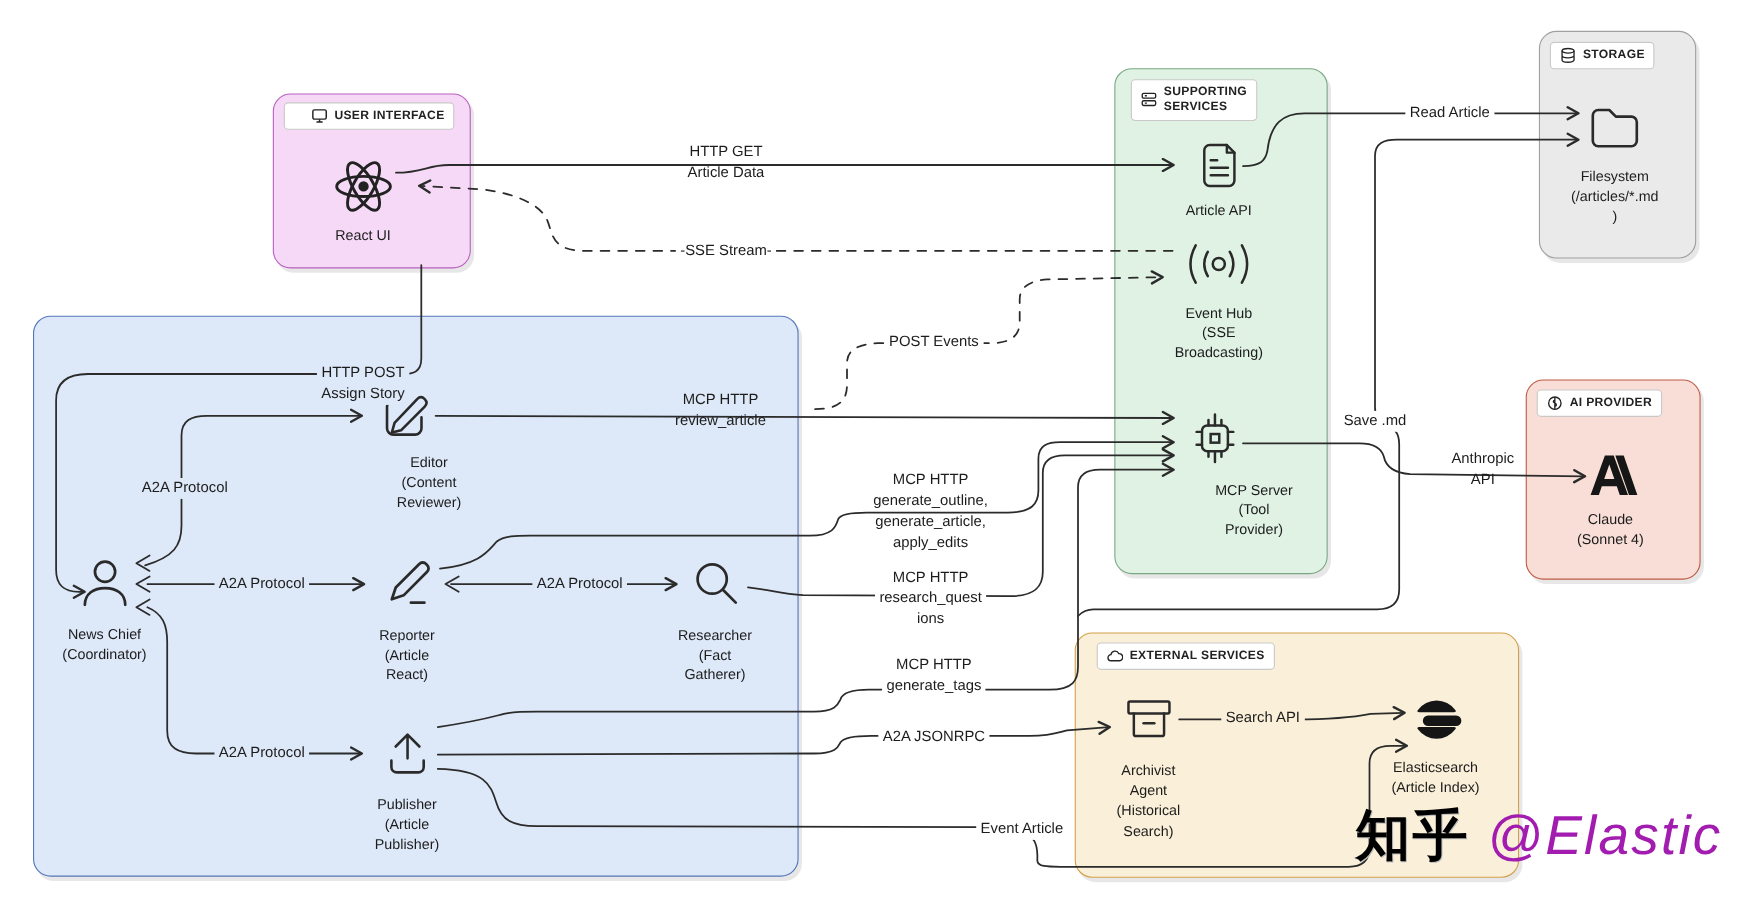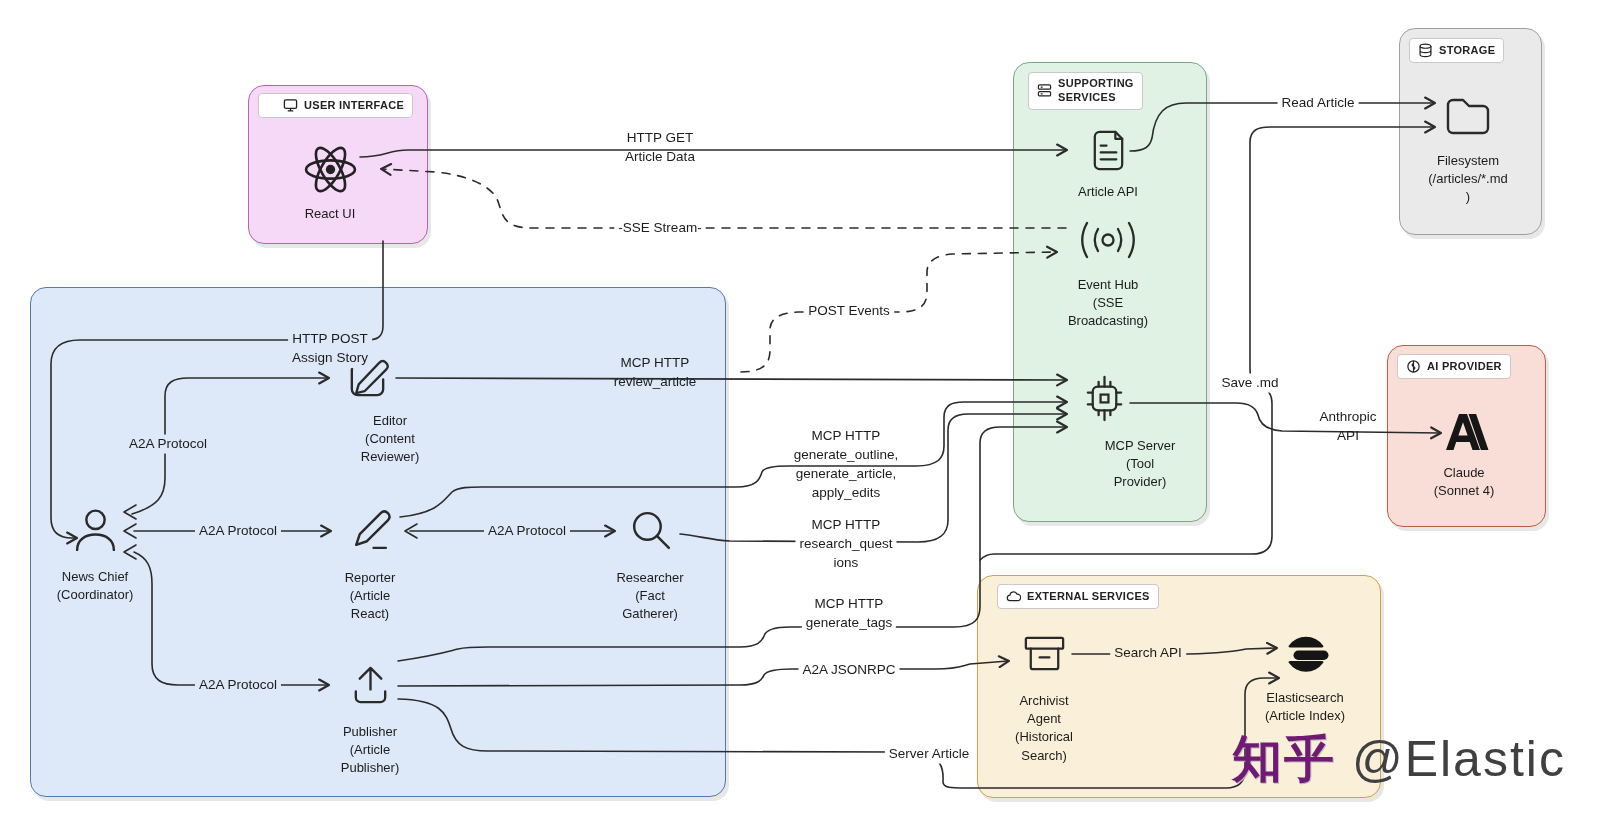--- a/index.html
+++ b/index.html
@@ -21,22 +21,22 @@
   .nlabel,.elabel{position:absolute;transform:translate(-50%,-50%);text-align:center;white-space:pre-line;
         z-index:4;line-height:1.4;}
   .nlabel{font-size:13px;z-index:3;}
   .elabel{font-size:13.5px;padding:0 4px;}
   .bg-white{background:#fff;}
   .bg-blue{background:#dde8f8;}
   .bg-tan{background:#faefd8;}
   .bg-none{background:transparent;}
   #watermark{position:absolute;left:1232px;top:726px;z-index:6;font-size:50px;letter-spacing:2px;
         white-space:nowrap;user-select:none;}
-  #watermark .cjk{color:#701a75;font-weight:bold;text-shadow:1px 1px 0 #bdbdbd;}
-  #watermark .handle{color:#404040;}
+  #watermark .cjk{color:#000000;font-weight:bold;text-shadow:1px 1px 0 #bdbdbd;}
+  #watermark .handle{color:#a21caf;font-style:italic;}
 </style>
 </head>
 <body>
 
 <div id="canvas">
 
   <div class="group g-ui" style="left:248px;top:85px;width:178px;height:157px;"></div>
   <div class="group g-core" style="left:30px;top:287px;width:694px;height:508px;"></div>
   <div class="group g-sup" style="left:1013px;top:62px;width:192px;height:458px;"></div>
   <div class="group g-sto" style="left:1399px;top:28px;width:141px;height:205px;"></div>
@@ -253,20 +253,20 @@
 research_quest
 ions</div>
   <div class="elabel bg-white" style="left:849px;top:614px;">MCP HTTP
 generate_tags</div>
   <div class="elabel bg-white" style="left:849px;top:670px;">A2A JSONRPC</div>
   <div class="elabel bg-white" style="left:1318px;top:103px;">Read Article</div>
   <div class="elabel bg-white" style="left:1250px;top:383px;">Save .md</div>
   <div class="elabel bg-none" style="left:1348px;top:427px;">Anthropic
 API</div>
   <div class="elabel bg-tan" style="left:1148px;top:653px;">Search API</div>
-  <div class="elabel bg-white" style="left:929px;top:754px;">Server Article</div>
+  <div class="elabel bg-white" style="left:929px;top:754px;">Event Article</div>
 
   <div id="watermark">
     <span class="cjk">知乎</span>
     <span class="handle">@Elastic</span>
   </div>
 
 </div>
 
 </body></html>

